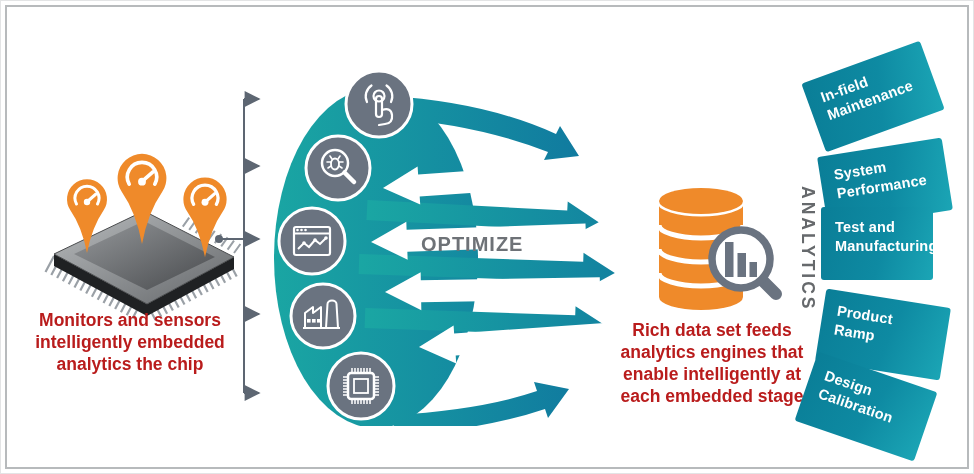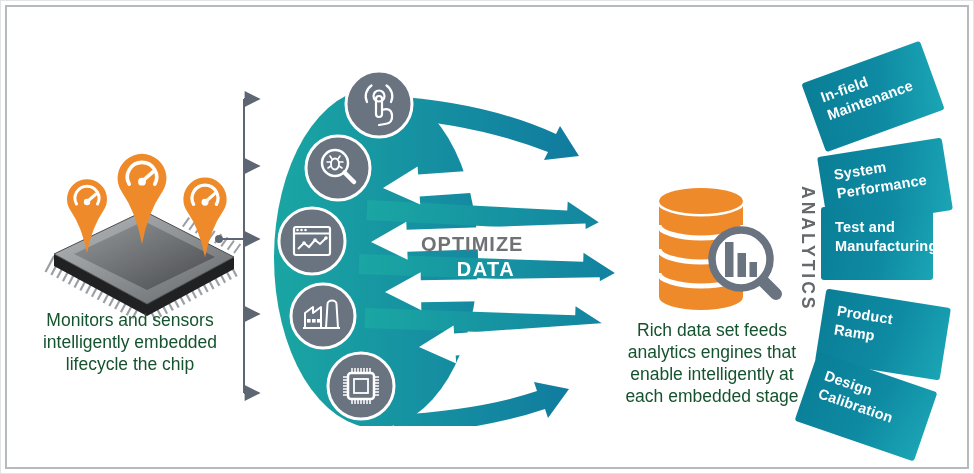--- a/index.html
+++ b/index.html
@@ -1,20 +1,20 @@
 <!DOCTYPE html>
 <html><head>
 <meta charset="utf-8">
 <style>
   html,body{margin:0;padding:0;background:#fff;}
   .canvas{position:relative;width:974px;height:474px;background:#fff;
     font-family:"Liberation Sans",sans-serif;overflow:hidden;border:1px solid #e3e4e5;box-sizing:border-box;}
   .frame{position:absolute;inset:4px;border:2px solid #b7babc;pointer-events:none;}
   .abs{position:absolute;}
-  .caption{color:#14532d;font-weight:400;font-size:17.5px;line-height:22px;text-align:center;}
+  .caption{color:#b91c1c;font-weight:700;font-size:17.5px;line-height:22px;text-align:center;}
   .optimize{color:#6e7277;font-weight:bold;font-size:20px;letter-spacing:1px;text-align:left;}
   .data-label{color:#ffffff;font-weight:bold;font-size:20px;letter-spacing:1.5px;text-align:center;}
   .analytics-title{color:#66696c;font-weight:bold;font-size:17.5px;letter-spacing:3px;
     writing-mode:vertical-rl;text-align:center;}
   .banner{position:absolute;width:126px;height:73px;border-radius:3px;
     background:linear-gradient(105deg,#0a7e97 0%,#0e8aa2 55%,#1ba5b5 100%);
     color:#fff;font-weight:bold;font-size:14.5px;line-height:18.5px;
     padding:11px 6px 0 14px;box-sizing:border-box;letter-spacing:.2px;}
 </style>
 </head>
@@ -68,21 +68,21 @@
       <path d="M-16.5,11.5 Q-5,28 0,54 Q5,28 16.5,11.5 A20,20 0 1 0 -16.5,11.5 Z" fill="#ef8a2a"></path>
       <path d="M-10.5,5 A12 12 0 1 1 10.5,5" fill="none" stroke="#fff" stroke-width="3" stroke-linecap="round"></path>
       <circle cx="0" cy="3" r="3.2" fill="#fff"></circle>
         <path d="M1,2 L9,-5" stroke="#fff" stroke-width="3" stroke-linecap="round"></path>
     </g>
   </svg>
 
   <div class="abs caption" style="left:18px;top:308px;width:222px;">
     <div>Monitors and sensors</div>
     <div>intelligently embedded</div>
-    <div>lifecycle the chip</div>
+    <div>analytics the chip</div>
   </div>
 
   <svg class="abs" style="left:200px;top:85px;" width="80" height="320" viewBox="0 0 80 320">
     <defs>
       <marker id="arr" viewBox="0 0 10 10" refX="9" refY="5" markerWidth="9" markerHeight="8" orient="auto">
         <path d="M0,0 L10,5 L0,10 Z" fill="#5d6672"></path>
       </marker>
     </defs>
     <g stroke="#5d6672" stroke-width="2" fill="none">
       <line x1="43" y1="13" x2="43" y2="307"></line>
@@ -186,21 +186,20 @@
         <rect x="-7" y="-7" width="14" height="14" stroke-width="1.8"></rect>
         <path d="M-9,-18 v5 M-6,-18 v5 M-3,-18 v5 M0,-18 v5 M3,-18 v5 M6,-18 v5 M9,-18 v5
                  M-9,13 v5 M-6,13 v5 M-3,13 v5 M0,13 v5 M3,13 v5 M6,13 v5 M9,13 v5
                  M-18,-9 h5 M-18,-6 h5 M-18,-3 h5 M-18,0 h5 M-18,3 h5 M-18,6 h5 M-18,9 h5
                  M13,-9 h5 M13,-6 h5 M13,-3 h5 M13,0 h5 M13,3 h5 M13,6 h5 M13,9 h5" stroke-width="1.5"></path>
       </g>
     </g>
   </svg>
 
   <div class="abs optimize" style="left:420px;top:232px;width:140px;">OPTIMIZE</div>
-  <div class="abs data-label" style="left:415px;top:257px;width:140px;">DATA</div>
 
   <svg class="abs" style="left:648px;top:178px;" width="135" height="145" viewBox="0 0 135 145">
     <g>
       <path d="M10,22 V118 A42,13 0 0 0 94,118 V22 Z" fill="#ef8a2a"></path>
       <g stroke="#fff" stroke-width="5" fill="none">
         <path d="M10,22 A42,13 0 0 0 94,22"></path>
         <path d="M10,46 A42,13 0 0 0 94,46"></path>
         <path d="M10,70 A42,13 0 0 0 94,70"></path>
         <path d="M10,94 A42,13 0 0 0 94,94"></path>
       </g>

